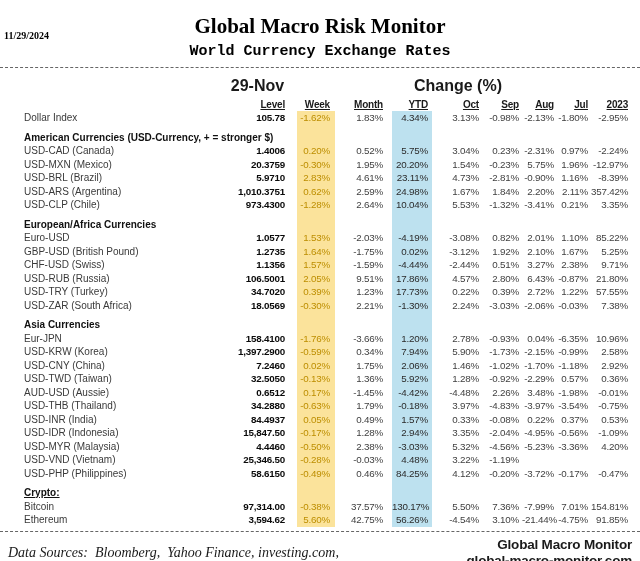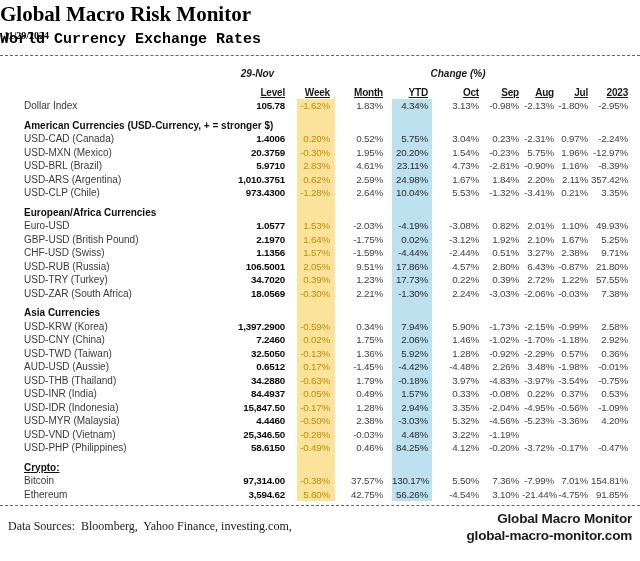--- a/index.html
+++ b/index.html
@@ -6,51 +6,51 @@
     --band-yellow:#FBE39B;
     --band-blue:#BDE1EF;
     --week-text:#BD8E00;
     --num-text:#3F3F3F;
   }
   html,body{margin:0;padding:0;background:#fff;}
   body{width:640px;height:561px;overflow:hidden;font-family:"Liberation Sans",sans-serif;}
   .page{position:relative;width:640px;height:561px;background:#fff;}
 
   
-  .titleblock{text-align:left;padding-top:2px;}
+  .titleblock{text-align:center;padding-top:14px;}
   .title{font-family:"Liberation Serif",serif;font-weight:bold;font-size:21px;line-height:24px;color:#000;}
   .subtitle{font-family:Liberation Mono, monospace;font-weight:bold;font-size:15px;line-height:18px;margin-top:5px;color:#000;}
   .report-date{position:absolute;left:4px;top:30px;font-family:"Liberation Serif",serif;font-weight:bold;font-size:10px;color:#000;}
   hr.sep{border:none;border-top:1px dashed #666;margin:6px 0 0 0;}
 
   
   table.rates{border-collapse:separate;border-spacing:0;table-layout:fixed;width:623px;margin:2px 0 0 8px;color:var(--num-text);}
   td,th{padding:0 3px 0 0;white-space:nowrap;overflow:visible;font-size:9.8px;line-height:13.5px;height:13.5px;vertical-align:middle;}
   th{font-weight:bold;color:#1a1a1a;}
   .num{text-align:right;letter-spacing:-0.2px;}
   .lbl{text-align:left;font-size:10px;color:#3a3a3a;padding-left:16px;}
-  tr.grouphead th{height:22px;vertical-align:bottom;font-size:10px;font-style:italic;}
+  tr.grouphead th{height:22px;vertical-align:bottom;font-size:16px;}
   th.datecol{text-align:center;}
   th.changespan{text-align:center;}
   tr.colhead th{height:19px;vertical-align:bottom;text-decoration:underline;font-size:10px;}
   
   .c1{border-left:9px solid transparent;border-right:5px solid transparent;padding-right:5px;}
   tbody .c1{background:var(--band-yellow);background-clip:padding-box;color:var(--week-text);}
   
   .c3{border-left:6px solid transparent;border-right:4px solid transparent;padding-right:4px;}
   tbody .c3{background:var(--band-blue);background-clip:padding-box;color:#2b2b2b;}
   tbody .lvl{font-weight:bold;color:#0a0a0a;}
   tr.section-row td{height:16.5px;padding-top:3px;vertical-align:bottom;}
   tr.section-row .lbl span{font-weight:bold;color:#111;}
   tr.section-row .lbl span.und{text-decoration:underline;}
 
   
   hr.sep2{border:none;border-top:1px dashed #666;margin:4px 0 0 0;}
   .footer{display:flex;justify-content:space-between;align-items:flex-start;padding:0 8px;}
-  .sources{font-family:"Liberation Serif",serif;font-size:12px;color:#1a1a1a;margin-top:13px;white-space:pre;}
+  .sources{font-family:"Liberation Serif",serif;font-size:14px;color:#1a1a1a;margin-top:13px;white-space:pre;font-style:italic;}
   .brandblock{text-align:right;font-weight:bold;color:#1a1a1a;margin-top:5px;font-size:13.5px;line-height:16.5px;letter-spacing:-0.2px;}
 </style>
 </head>
 <body>
 
 <div class="page">
 
   <div class="report-date">11/29/2024</div>
 
   <div class="titleblock">
@@ -192,25 +192,25 @@
         <tr>
           <td class="lbl">Euro-USD</td>
           <td class="num c0 lvl">1.0577</td>
           <td class="num c1">1.53%</td>
           <td class="num c2">-2.03%</td>
           <td class="num c3">-4.19%</td>
           <td class="num c4">-3.08%</td>
           <td class="num c5">0.82%</td>
           <td class="num c6">2.01%</td>
           <td class="num c7">1.10%</td>
-          <td class="num c8">49.93%</td>
+          <td class="num c8">85.22%</td>
         </tr>
         <tr>
           <td class="lbl">GBP-USD (British Pound)</td>
-          <td class="num c0 lvl">2.1970</td>
+          <td class="num c0 lvl">1.2735</td>
           <td class="num c1">1.64%</td>
           <td class="num c2">-1.75%</td>
           <td class="num c3">0.02%</td>
           <td class="num c4">-3.12%</td>
           <td class="num c5">1.92%</td>
           <td class="num c6">2.10%</td>
           <td class="num c7">1.67%</td>
           <td class="num c8">5.25%</td>
         </tr>
         <tr>
@@ -267,20 +267,32 @@
           <td class="num c1"></td>
           <td class="num c2"></td>
           <td class="num c3"></td>
           <td class="num c4"></td>
           <td class="num c5"></td>
           <td class="num c6"></td>
           <td class="num c7"></td>
           <td class="num c8"></td>
         </tr>
         <tr>
+          <td class="lbl">Eur-JPN</td>
+          <td class="num c0 lvl">158.4100</td>
+          <td class="num c1">-1.76%</td>
+          <td class="num c2">-3.66%</td>
+          <td class="num c3">1.20%</td>
+          <td class="num c4">2.78%</td>
+          <td class="num c5">-0.93%</td>
+          <td class="num c6">0.04%</td>
+          <td class="num c7">-6.35%</td>
+          <td class="num c8">10.96%</td>
+        </tr>
+        <tr>
           <td class="lbl">USD-KRW (Korea)</td>
           <td class="num c0 lvl">1,397.2900</td>
           <td class="num c1">-0.59%</td>
           <td class="num c2">0.34%</td>
           <td class="num c3">7.94%</td>
           <td class="num c4">5.90%</td>
           <td class="num c5">-1.73%</td>
           <td class="num c6">-2.15%</td>
           <td class="num c7">-0.99%</td>
           <td class="num c8">2.58%</td>

